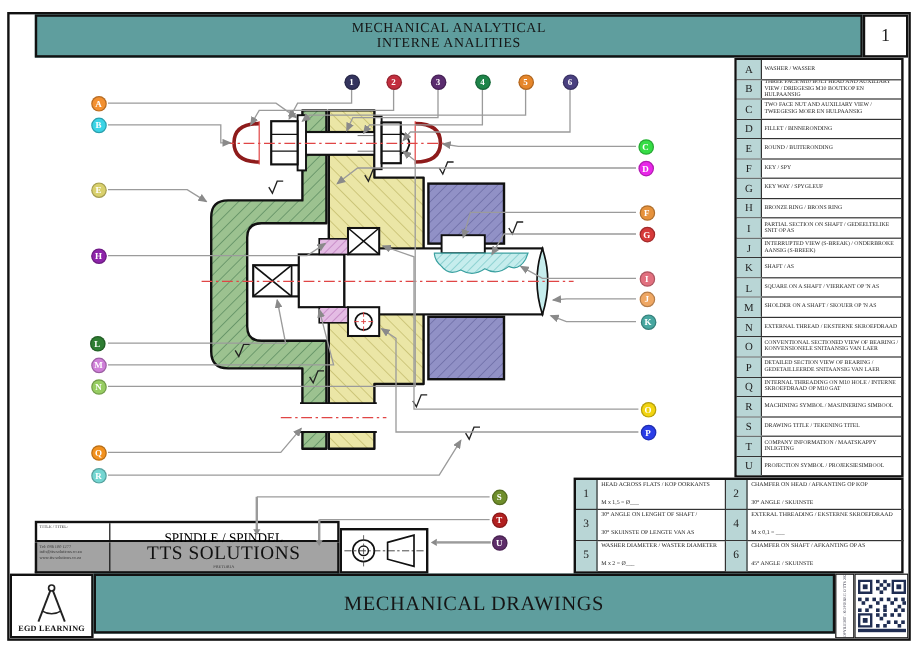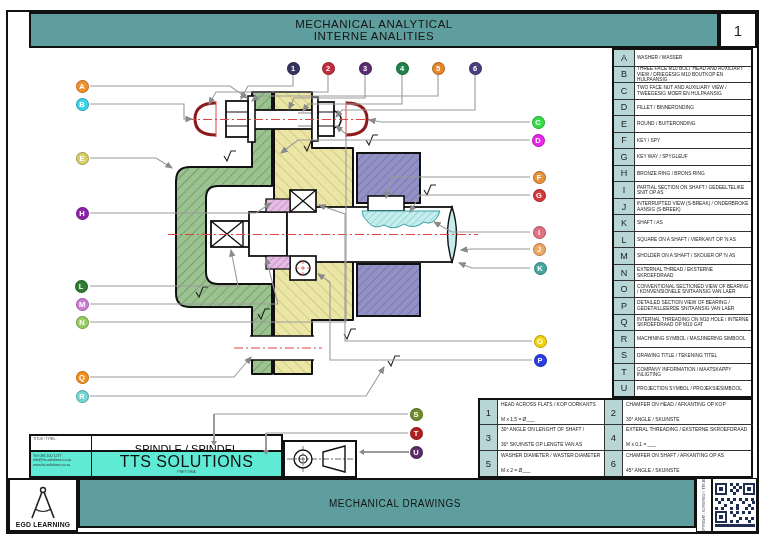--- a/index.html
+++ b/index.html
@@ -1,48 +1,48 @@
 <!DOCTYPE html>
 <html><head>
 <meta charset="utf-8">
 <style>
   html,body{margin:0;padding:0;background:#fff;}
-  #page{position:relative;width:768px;height:543px;background:#fff;font-family:Liberation Sans, sans-serif;overflow:hidden;}
+  #page{position:relative;width:768px;height:543px;background:#fff;font-family:Liberation Serif, serif;overflow:hidden;}
   .abs{position:absolute;box-sizing:border-box;}
   .frame{left:6px;top:10px;width:753px;height:524px;border:2px solid #111;}
   .hdr{left:29px;top:12px;width:690px;height:36px;background:#5f9e9e;border:2px solid #111;display:flex;flex-direction:column;align-items:center;justify-content:center;color:#151515;}
   .hdr .l1{font-size:11.5px;letter-spacing:.5px;}
   .hdr .l2{font-size:11.5px;letter-spacing:.5px;}
   .pageno{left:719px;top:12px;width:38px;height:36px;background:#fff;border:2px solid #111;display:flex;align-items:center;justify-content:center;font-size:15px;color:#222;}
   
   .legend{left:612px;top:48px;width:141px;height:350px;border:2px solid #111;display:flex;flex-direction:column;background:#fff;}
   .lrow{flex:1;display:flex;border-bottom:1px solid #333;min-height:0;}
   .lrow:last-child{border-bottom:none;}
   .llet{width:20px;background:#b9d6d6;border-right:1px solid #333;display:flex;align-items:center;justify-content:center;font-size:9px;color:#222;}
   .ltxt{flex:1;padding:1px 2px;font-size:4.8px;line-height:1.12;color:#222;overflow:hidden;display:flex;align-items:center;}
   
   .notes{left:478px;top:398px;width:275px;height:80px;border:2px solid #111;display:grid;grid-template-columns:18px 107px 18px 130px;grid-template-rows:repeat(3,1fr);background:#fff;}
   .ncell{border-right:1px solid #333;border-bottom:1px solid #333;overflow:hidden;}
   .nnum{background:#b9d6d6;display:flex;align-items:center;justify-content:center;font-size:9.5px;color:#222;}
   .ndesc{padding:2px 3px;font-size:4.9px;line-height:1.15;color:#222;display:flex;flex-direction:column;justify-content:space-between;}
   
   .trowA{left:29px;top:434px;width:254px;height:18px;border:2px solid #111;display:flex;background:#fff;}
-  .trowB{left:29px;top:452px;width:254px;height:26px;border:2px solid #111;border-top:none;display:flex;background:#5eead4;}
+  .trowB{left:29px;top:452px;width:254px;height:26px;border:2px solid #111;border-top:none;display:flex;background:#a3a3a3;}
   .tlab{width:56px;border-right:1.5px solid #111;font-size:3.6px;color:#333;padding:1px 2px;overflow:hidden;}
   .ttitle{flex:1;display:flex;align-items:center;justify-content:center;font-size:11px;color:#000000;margin-top:12px;}
   .tcontact{width:56px;border-right:1.5px solid #111;font-size:3.6px;line-height:1.25;color:#333;padding:2px;overflow:hidden;}
   .tcomp{flex:1;display:flex;flex-direction:column;align-items:center;justify-content:center;color:#111;}
   .tcomp .big{font-size:16px;letter-spacing:.5px;line-height:1;}
   .tcomp .small{font-size:3.6px;color:#444;}
   .projbox{left:283px;top:440px;width:74px;height:38px;border:2px solid #111;background:#fff;display:flex;align-items:center;justify-content:center;}
   
   .logo{left:8px;top:478px;width:70px;height:54px;border:2px solid #111;background:#fff;display:flex;flex-direction:column;align-items:center;justify-content:flex-end;padding-bottom:2px;}
   .logo .nm{font-size:6.8px;font-weight:bold;color:#111;letter-spacing:.2px;}
   .banner{left:78px;top:478px;width:618px;height:50px;background:#5f9e9e;border:2px solid #111;display:flex;flex-direction:column;align-items:center;justify-content:center;color:#151515;}
-  .banner .b1,.banner .b2{font-size:10px;letter-spacing:.5px;margin-left:16px;}
+  .banner .b1,.banner .b2{font-size:17px;letter-spacing:.5px;margin-left:16px;}
   .copyr{left:696px;top:478px;width:16px;height:54px;border:1.5px solid #111;background:#fff;overflow:hidden;display:flex;align-items:center;justify-content:center;}
   .copyr span{transform:rotate(-90deg);white-space:nowrap;font-size:3.4px;color:#334;}
   .qrbox{left:712px;top:478px;width:45px;height:54px;border:1.5px solid #111;background:#fff;display:flex;align-items:center;justify-content:center;}
   
   .bln{position:absolute;width:13px;height:13px;border-radius:50%;color:#fff;font-size:7.5px;font-weight:bold;display:flex;align-items:center;justify-content:center;box-shadow:inset 0 0 0 1px rgba(0,0,0,.25);z-index:6;}
   
   .ldv{position:absolute;background:#9b9b9b;z-index:5;}
   .arrD{position:absolute;width:0;height:0;border-left:3px solid transparent;border-right:3px solid transparent;border-top:5px solid #8a8a8a;z-index:5;}
   .arrL{position:absolute;width:0;height:0;border-top:3px solid transparent;border-bottom:3px solid transparent;border-right:5px solid #8a8a8a;z-index:5;}
 </style>

